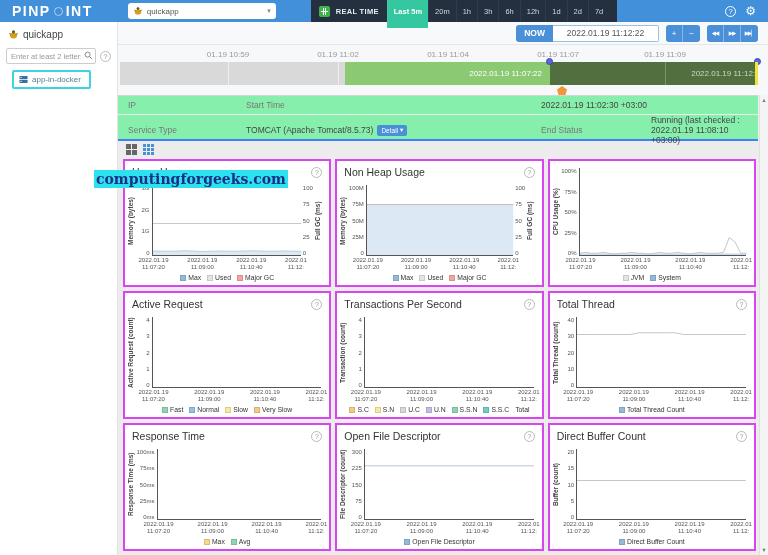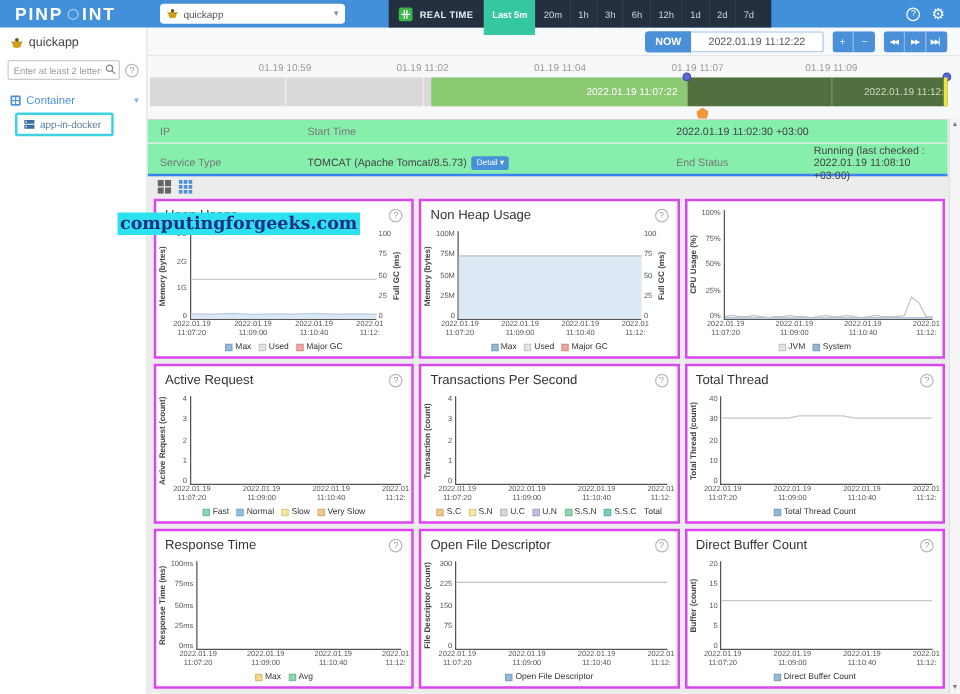--- a/index.html
+++ b/index.html
@@ -159,31 +159,20 @@
   <div class="sb-search">
     <span class="box">
       <input placeholder="Enter at least 2 letters" style="">
       <svg class="mag" width="9" height="9" viewBox="0 0 10 10">
           <circle cx="4" cy="4" r="2.8" fill="none" stroke="#888" stroke-width="1.1"></circle>
           <line x1="6.2" y1="6.2" x2="9" y2="9" stroke="#888" stroke-width="1.1"></line>
         </svg>
     </span>
     <span class="sb-help">?</span>
   </div>
-  <div class="sb-group">
-    <svg width="9" height="9" viewBox="0 0 10 10">
-        <rect x="0.5" y="0.5" width="9" height="9" fill="#4a90d9" rx="1"></rect>
-        <rect x="2" y="2" width="2.5" height="2.5" fill="#fff"></rect>
-        <rect x="5.5" y="2" width="2.5" height="2.5" fill="#fff"></rect>
-        <rect x="2" y="5.5" width="2.5" height="2.5" fill="#fff"></rect>
-        <rect x="5.5" y="5.5" width="2.5" height="2.5" fill="#fff"></rect>
-      </svg>
-    <span>Container</span>
-    <span class="chev">▾</span>
-  </div>
   <div class="sb-item">
     <svg width="9" height="9" viewBox="0 0 10 10">
         <rect x="0.5" y="1" width="9" height="3.4" fill="#3c6e9f" rx="0.5"></rect>
         <rect x="0.5" y="5.4" width="9" height="3.4" fill="#3c6e9f" rx="0.5"></rect>
         <circle cx="2.2" cy="2.7" r="0.7" fill="#fff"></circle>
         <circle cx="2.2" cy="7.1" r="0.7" fill="#fff"></circle>
       </svg>
     <span>app-in-docker</span>
   </div>
 </div>

